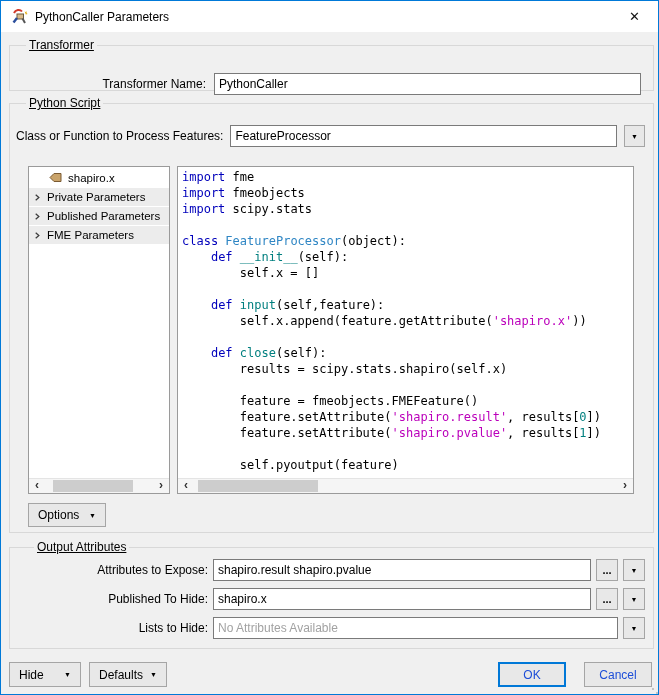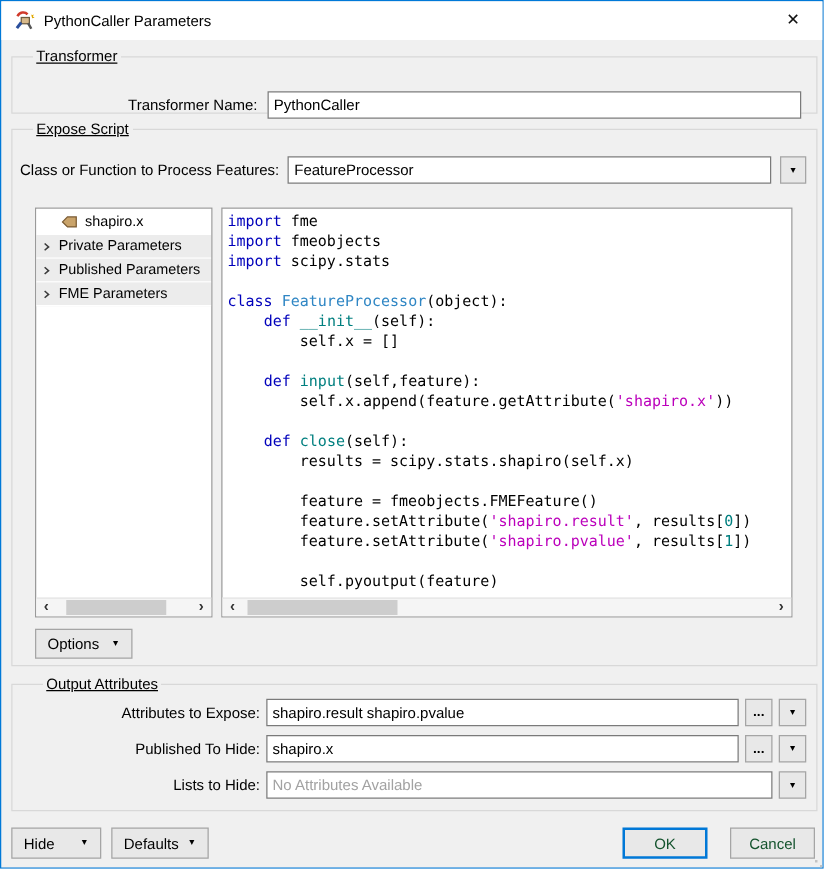--- a/index.html
+++ b/index.html
@@ -74,21 +74,21 @@
   #fs-output { left:8px; top:539px; width:645px; height:109px; padding:0 8px; }
   .out-row { display:flex; gap:5px; margin-top:7px; height:22px; align-items:center; }
   .out-row.first { margin-top:5px; }
   .out-row .form-label { width:190px; text-align:right; }
   .out-row input { flex:1; }
 
   
   .btn-help     { position:absolute; left:8px;  top:661px; width:72px; height:25px; }
   .btn-defaults { position:absolute; left:88px; top:661px; width:78px; height:25px; }
   .btn-ok, .btn-cancel { position:absolute; top:661px; width:68px; height:25px; background:#e8e8e8;
-              font-size:12px; font-family:inherit; color:#14532d; }
+              font-size:12px; font-family:inherit; color:#1d4ed8; }
   .btn-ok { left:497px; border:2px solid #0078d7; }
   .btn-cancel { left:583px; border:1px solid #a5a5a5; }
 
   .grip { position:absolute; right:4px; bottom:4px; width:2px; height:2px; background:#c3c3c3;
           box-shadow: 8px 8px #c3c3c3, 8px 4px #c3c3c3, 4px 8px #c3c3c3, 8px 0 #c3c3c3, 0 8px #c3c3c3, 4px 4px #c3c3c3; }
 </style>
 </head>
 <body>
 
 <div class="window">
@@ -107,21 +107,21 @@
 
   <fieldset id="fs-transformer">
     <legend>Transformer</legend>
     <div class="t-row">
       <span class="form-label">Transformer Name:</span>
       <input class="text-input" value="PythonCaller" style="">
     </div>
   </fieldset>
 
   <fieldset id="fs-python">
-    <legend>Expose Script</legend>
+    <legend>Python Script</legend>
 
     <div class="class-row">
       <span class="form-label">Class or Function to Process Features:</span>
       <input class="text-input" value="FeatureProcessor" style="">
       <button class="dd-btn">
           <span class="caret">▼</span>
         </button>
     </div>
 
     <div class="panel tree-panel">

